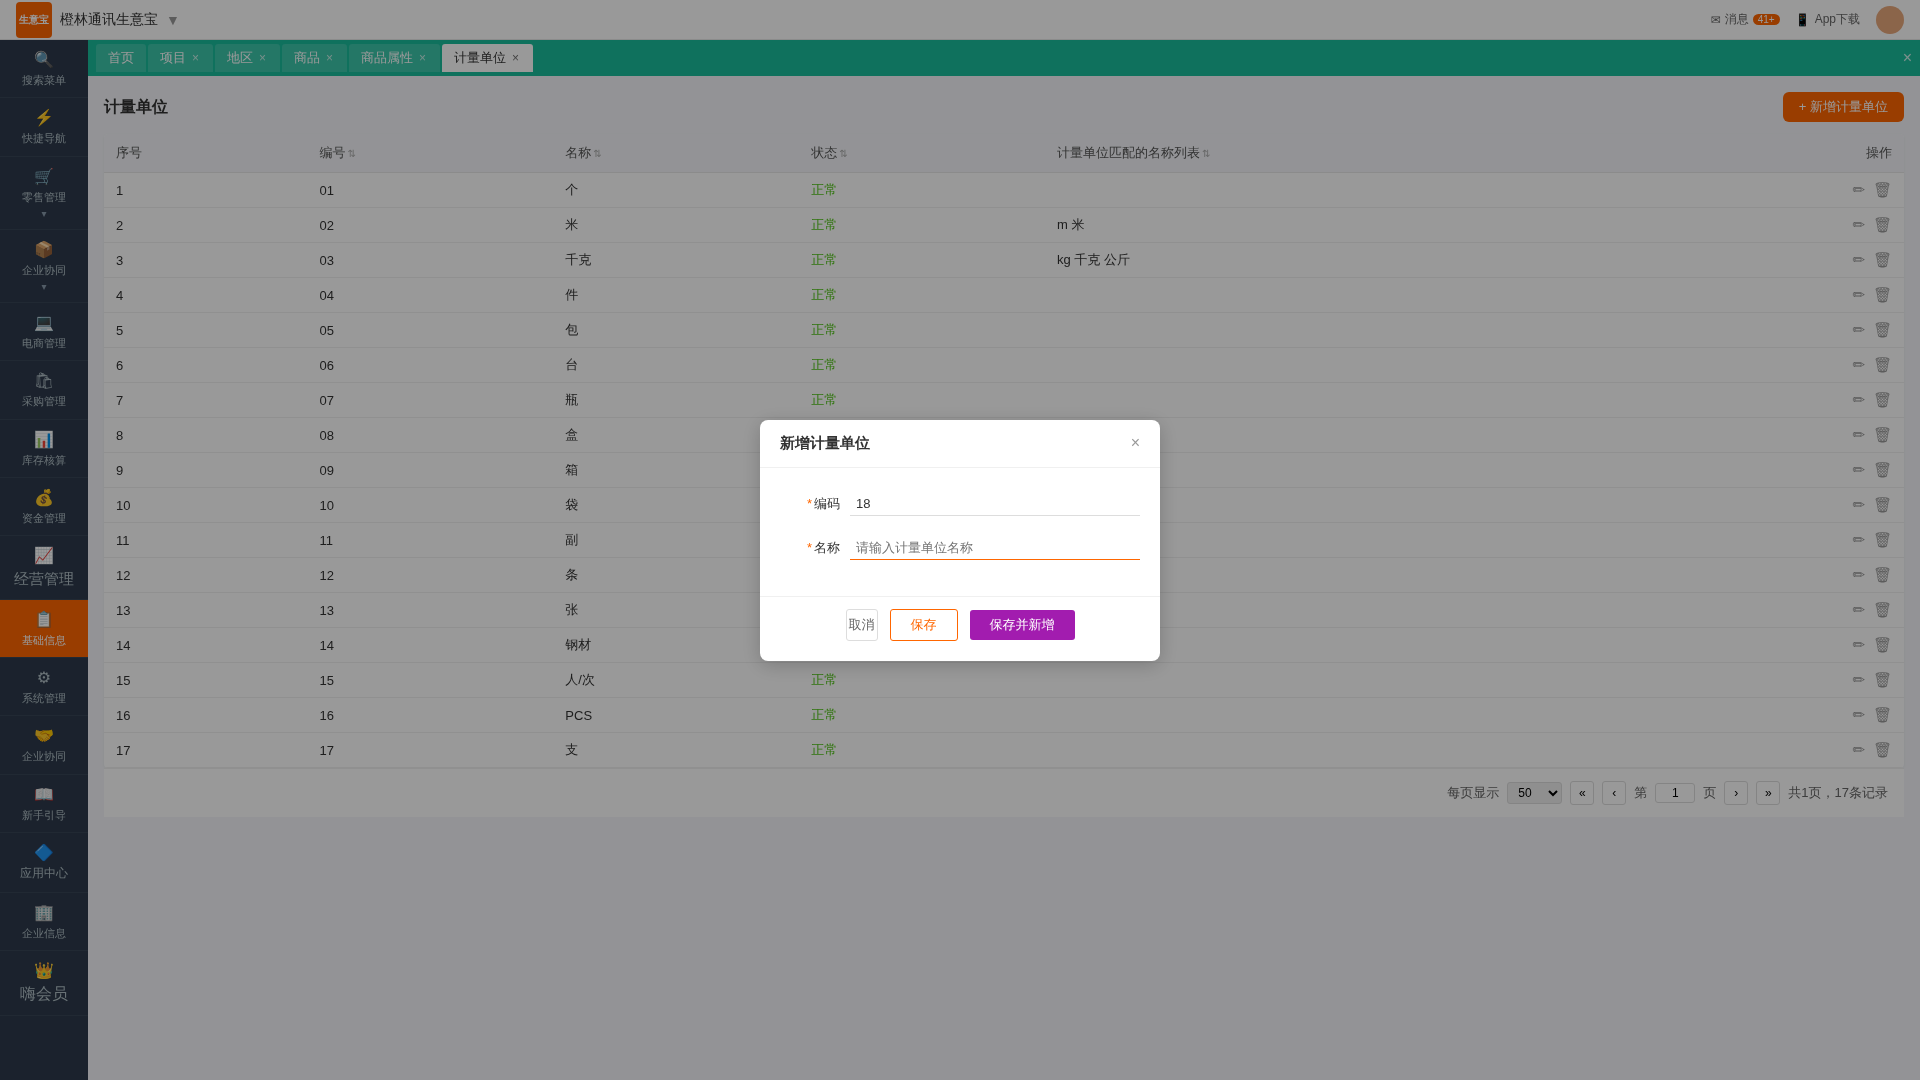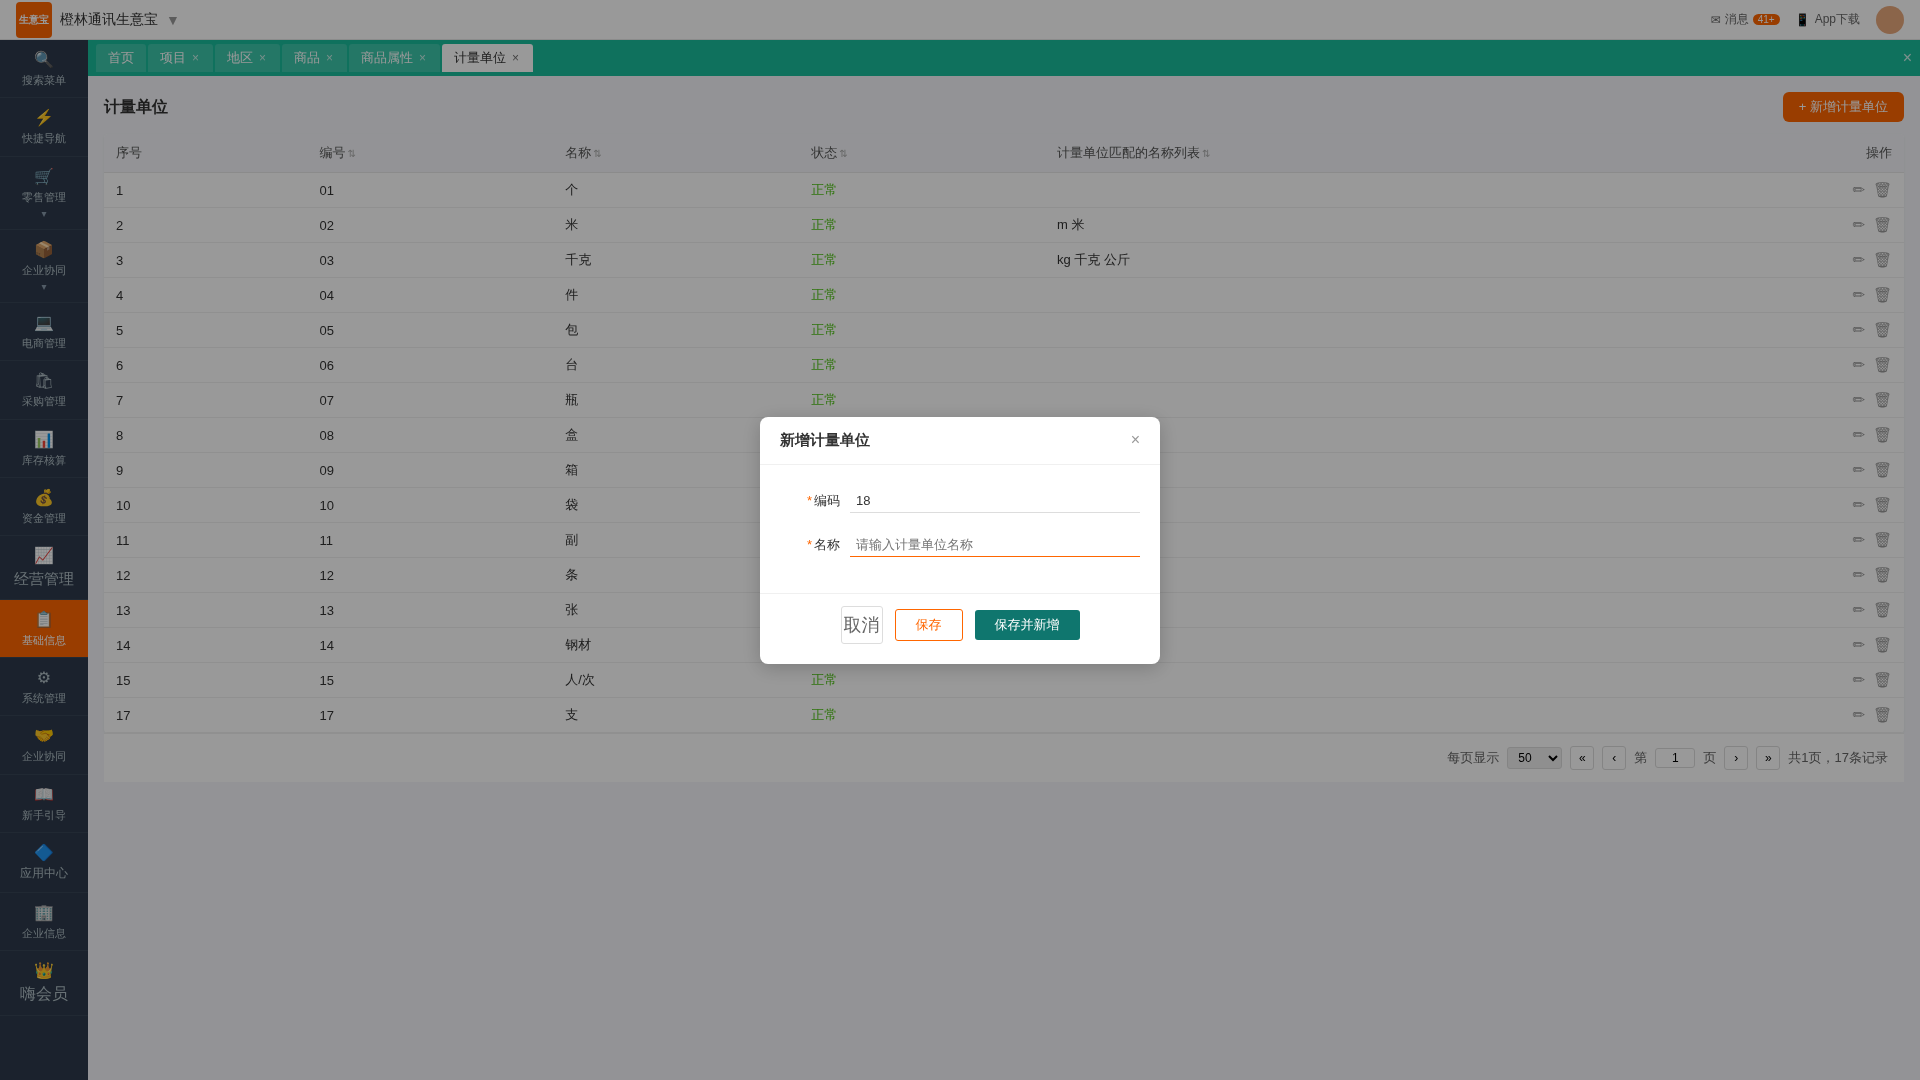--- a/index.html
+++ b/index.html
@@ -331,34 +331,34 @@
       padding: 12px 20px 20px;
       gap: 12px;
       border-top: 1px solid #f0f0f0;
     }
     .btn-cancel {
       border: 1px solid #ddd;
       background: #fff;
       border-radius: 3px;
       padding: 6px 2px;
       cursor: pointer;
-      font-size: 18px;
+      font-size: 13px;
       color: #666;
     }
     .btn-save {
       border: 1px solid #f60;
       background: #fff;
       color: #f60;
       border-radius: 3px;
       padding: 6px 20px;
       cursor: pointer;
       font-size: 13px;
     }
     .btn-save-new {
-      background: #0f766e;
+      background: #a21caf;
       color: #fff;
       border: none;
       border-radius: 3px;
       padding: 6px 20px;
       cursor: pointer;
       font-size: 13px;
     }
 
     
     .sidebar-group-arrow {
@@ -692,20 +692,33 @@
         <div class="action-btns">
           <span class="action-icon" title="编辑">✏</span>
           <span class="action-icon" title="删除">🗑</span>
         </div>
       </td>
     </tr>
             <tr>
       <td>15</td>
       <td>15</td>
       <td>人/次</td>
+      <td><span class="status-normal">正常</span></td>
+      <td></td>
+      <td>
+        <div class="action-btns">
+          <span class="action-icon" title="编辑">✏</span>
+          <span class="action-icon" title="删除">🗑</span>
+        </div>
+      </td>
+    </tr>
+            <tr>
+      <td>16</td>
+      <td>16</td>
+      <td>PCS</td>
       <td><span class="status-normal">正常</span></td>
       <td></td>
       <td>
         <div class="action-btns">
           <span class="action-icon" title="编辑">✏</span>
           <span class="action-icon" title="删除">🗑</span>
         </div>
       </td>
     </tr>
             <tr>

